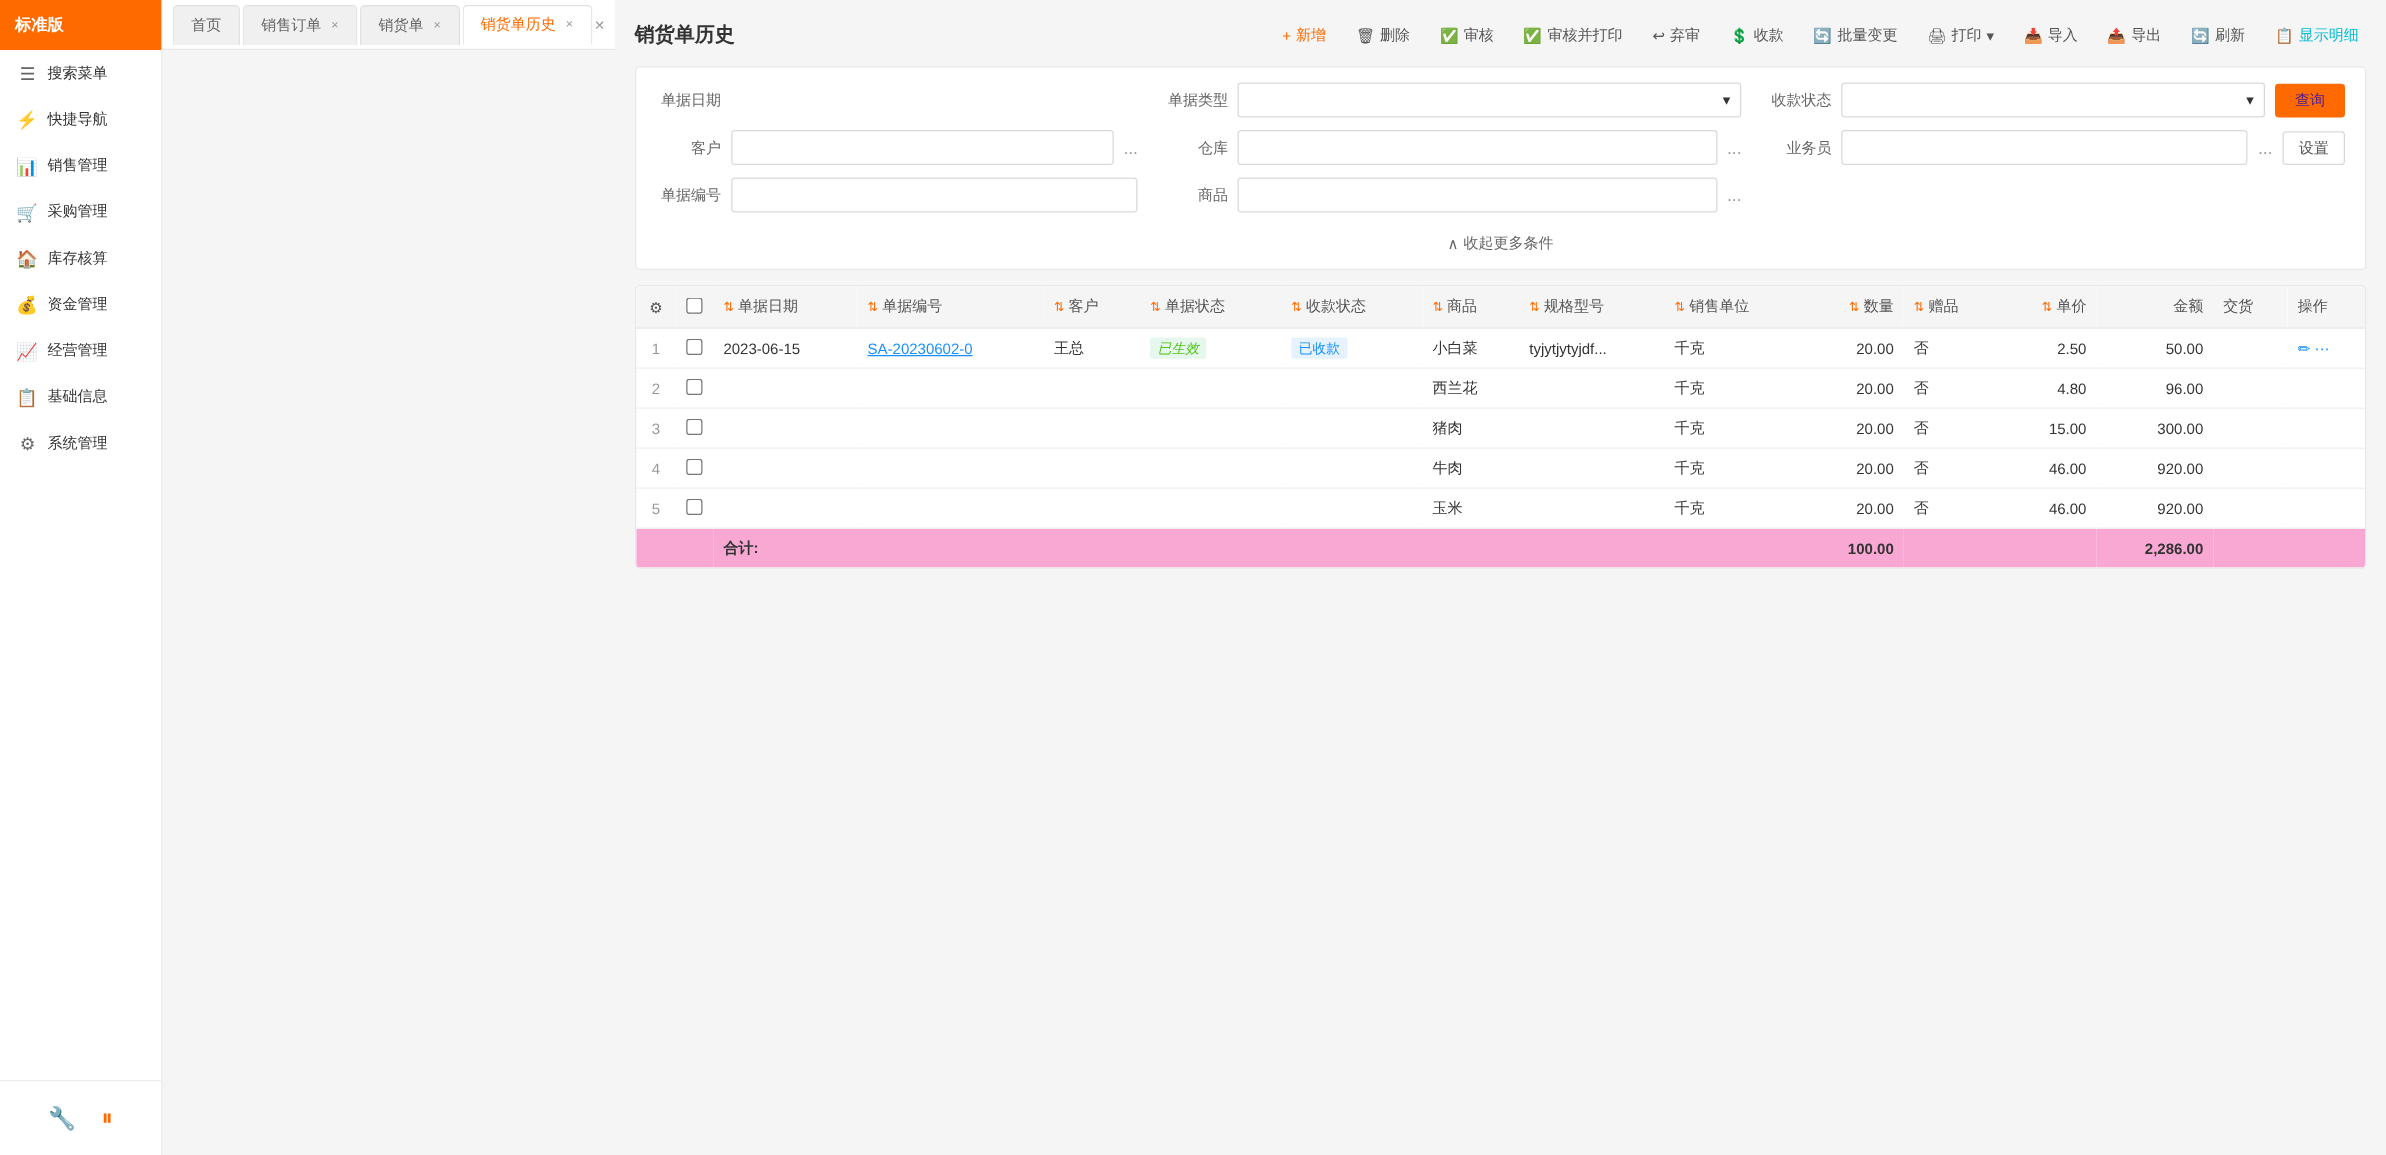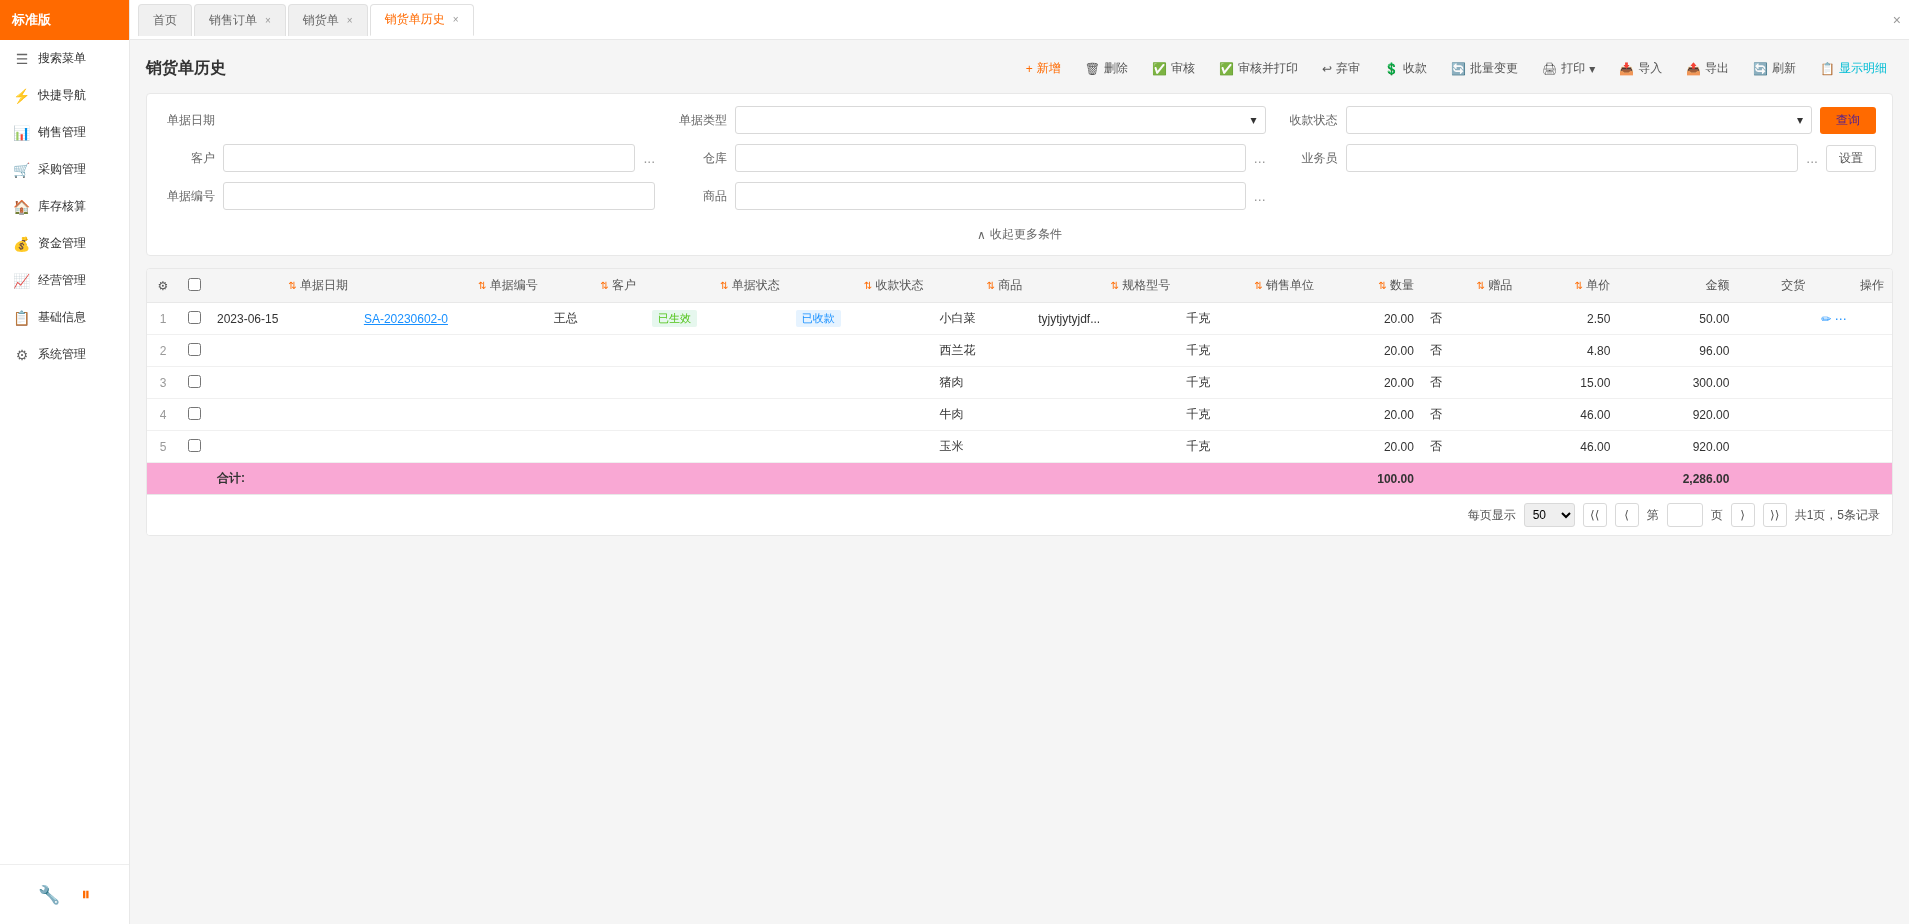--- a/index.html
+++ b/index.html
@@ -6,21 +6,21 @@
     body { font-family: "Microsoft YaHei", Arial, sans-serif; font-size: 12px; background: #f5f5f5; display: flex; height: 924px; overflow: hidden; }
 
     
     .sidebar { width: 130px; background: #fff; border-right: 1px solid #e8e8e8; display: flex; flex-direction: column; height: 100%; flex-shrink: 0; }
     .sidebar-logo { height: 40px; background: #ff6a00; display: flex; align-items: center; padding: 0 12px; color: #fff; font-size: 13px; font-weight: bold; }
     .sidebar-item { display: flex; align-items: center; padding: 10px 14px; cursor: pointer; color: #333; font-size: 12px; gap: 8px; }
     .sidebar-item .icon { width: 16px; height: 16px; display: flex; align-items: center; justify-content: center; color: #666; font-size: 14px; }
     .sidebar-bottom { margin-top: auto; border-top: 1px solid #eee; }
 
     
-    .main { flex: 1; display: flex; flex-direction: column; overflow: hidden; }
+    .main { flex: 1; display: flex; flex-direction: row; overflow: hidden; }
 
     
     .tab-bar { height: 40px; background: #fff; border-bottom: 1px solid #e8e8e8; display: flex; align-items: center; padding: 0 8px; gap: 2px; position: relative; }
     .tab { height: 32px; padding: 0 14px; display: flex; align-items: center; gap: 6px; border-radius: 4px 4px 0 0; cursor: pointer; font-size: 12px; color: #666; background: #f0f0f0; border: 1px solid #e0e0e0; border-bottom: none; }
     .tab.active { background: #fff; color: #ff6a00; border-color: #e0e0e0; border-bottom: 1px solid #fff; z-index: 1; }
     .tab .close-icon { font-size: 10px; color: #999; cursor: pointer; margin-left: 2px; }
     .tab-bar-close { margin-left: auto; color: #999; cursor: pointer; font-size: 14px; }
 
     
     .content { flex: 1; overflow-y: auto; padding: 16px; background: #f5f5f5; display: flex; flex-direction: column; gap: 12px; }
@@ -47,26 +47,26 @@
     .date-range { font-size: 11px; color: #999; margin-left: 4px; }
     .filter-more { display: flex; align-items: center; gap: 4px; color: #666; font-size: 12px; cursor: pointer; justify-content: center; padding: 6px 0 0; }
     .dots { color: #999; font-size: 14px; cursor: pointer; }
     .btn-query { background: #ff6a00; color: #4c1d95; border: none; border-radius: 3px; padding: 5px 16px; font-size: 12px; cursor: pointer; }
     .btn-setting { background: #fff; color: #555; border: 1px solid #d9d9d9; border-radius: 3px; padding: 4px 12px; font-size: 12px; cursor: pointer; }
 
     
     .table-wrapper { background: #fff; border: 1px solid #e8e8e8; border-radius: 4px; overflow: hidden; }
     table { width: 100%; border-collapse: collapse; font-size: 12px; }
     thead tr { background: #f5f5f5; }
-    thead th { padding: 8px 8px; text-align: right; color: #555; font-weight: normal; border-bottom: 1px solid #e8e8e8; white-space: nowrap; position: relative; }
+    thead th { padding: 8px 8px; text-align: left; color: #555; font-weight: normal; border-bottom: 1px solid #e8e8e8; white-space: nowrap; position: relative; }
     thead th .sort-icon { color: #ff6a00; font-size: 10px; }
     tbody tr { border-bottom: 1px solid #f0f0f0; }
     tbody td { padding: 7px 8px; color: #333; }
     .badge { display: inline-block; padding: 1px 6px; border-radius: 2px; font-size: 11px; }
-    .badge-green { background: #e6f7ee; color: #52c41a; }
+    .badge-green { background: #e6f7ee; color: #52c41a; font-style: italic; }
     .badge-blue { background: #e6f3ff; color: #1890ff; }
     .row-num { color: #999; text-align: center; }
     .checkbox-cell { text-align: center; }
     .op-btn { color: #1890ff; cursor: pointer; font-size: 12px; }
 
     
     .summary-row { background: #f9a8d4; }
     .summary-row td { font-weight: bold; color: #333; padding: 7px 8px; }
 
     
@@ -433,31 +433,15 @@
               <td style="text-align:right;">100.00</td>
               <td></td>
               <td></td>
               <td style="text-align:right;">2,286.00</td>
               <td colspan="2"></td>
             </tr>
           </tfoot>
         </table>
       </div>
 
-      <div class="pagination">
-        <span>每页显示</span>
-        <select class="page-select">
-          <option value="20">20</option>
-          <option value="50" selected="">50</option>
-          <option value="100">100</option>
-        </select>
-        <div class="page-btn">⟨⟨</div>
-        <div class="page-btn">⟨</div>
-        <span>第</span>
-        <input class="page-input" type="text" style="">
-        <span>页</span>
-        <div class="page-btn">⟩</div>
-        <div class="page-btn">⟩⟩</div>
-        <span>共1页，5条记录</span>
-      </div>
     </div>
   </div>
 </div>
 
 </body></html>

